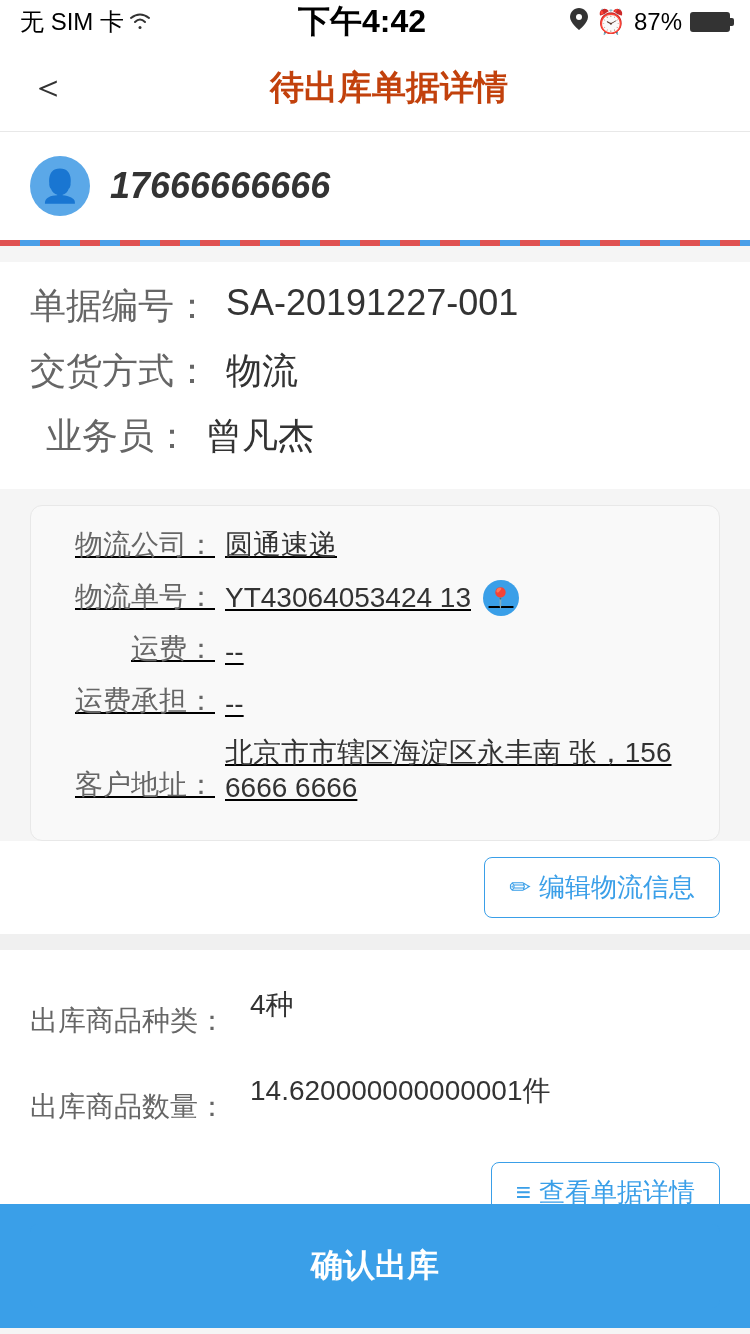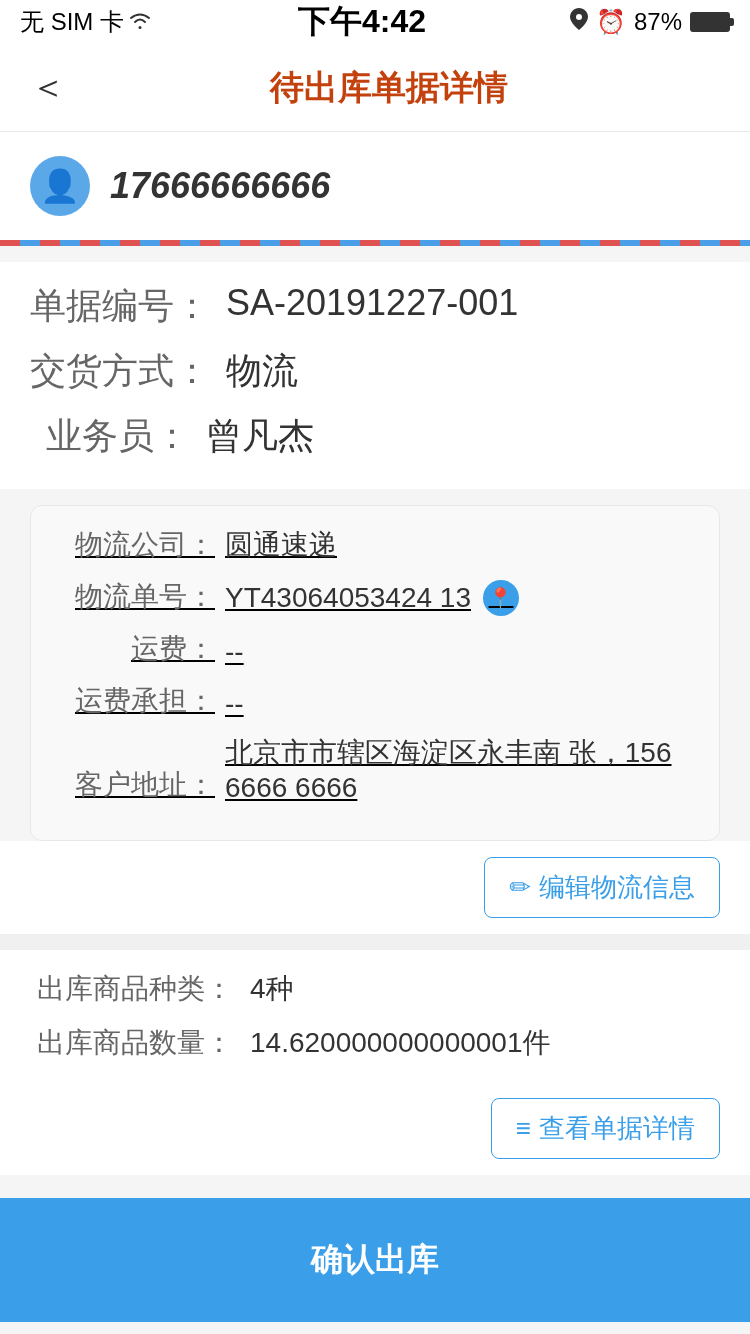--- a/index.html
+++ b/index.html
@@ -206,22 +206,23 @@
     .goods-row {
       display: flex;
       align-items: center;
       margin-bottom: 16px;
       font-size: 28px;
     }
     .goods-row:last-child { margin-bottom: 0; }
     .goods-label {
       color: #666;
       min-width: 210px;
-      text-align: center;
+      text-align: left;
       flex-shrink: 0;
+      margin-top: 32px;
     }
     .goods-value {
       color: #333;
       margin-left: 10px;
     }
 
     
     .view-btn-area {
       background: #fff;
       padding: 16px 30px;
@@ -243,21 +244,21 @@
 
     
     .bottom-spacer {
       height: 200px;
       background: #f5f5f5;
     }
 
     
     .confirm-btn-area {
       position: fixed;
-      bottom: 12px;
+      bottom: 6px;
       left: 0;
       width: 750px;
       background: #3a9fe8;
       padding: 20px 30px;
     }
     .confirm-btn {
       width: 100%;
       background: #3a9fe8;
       border: none;
       color: white;

